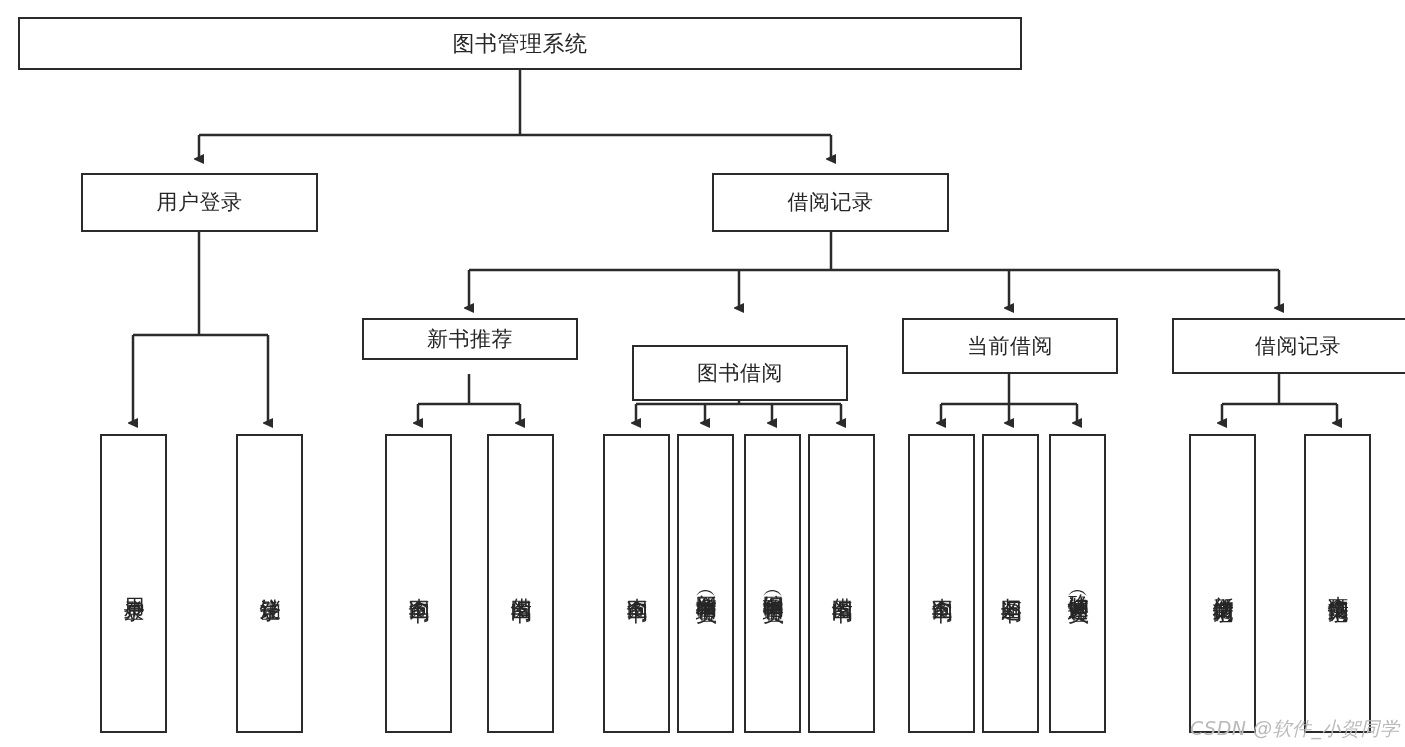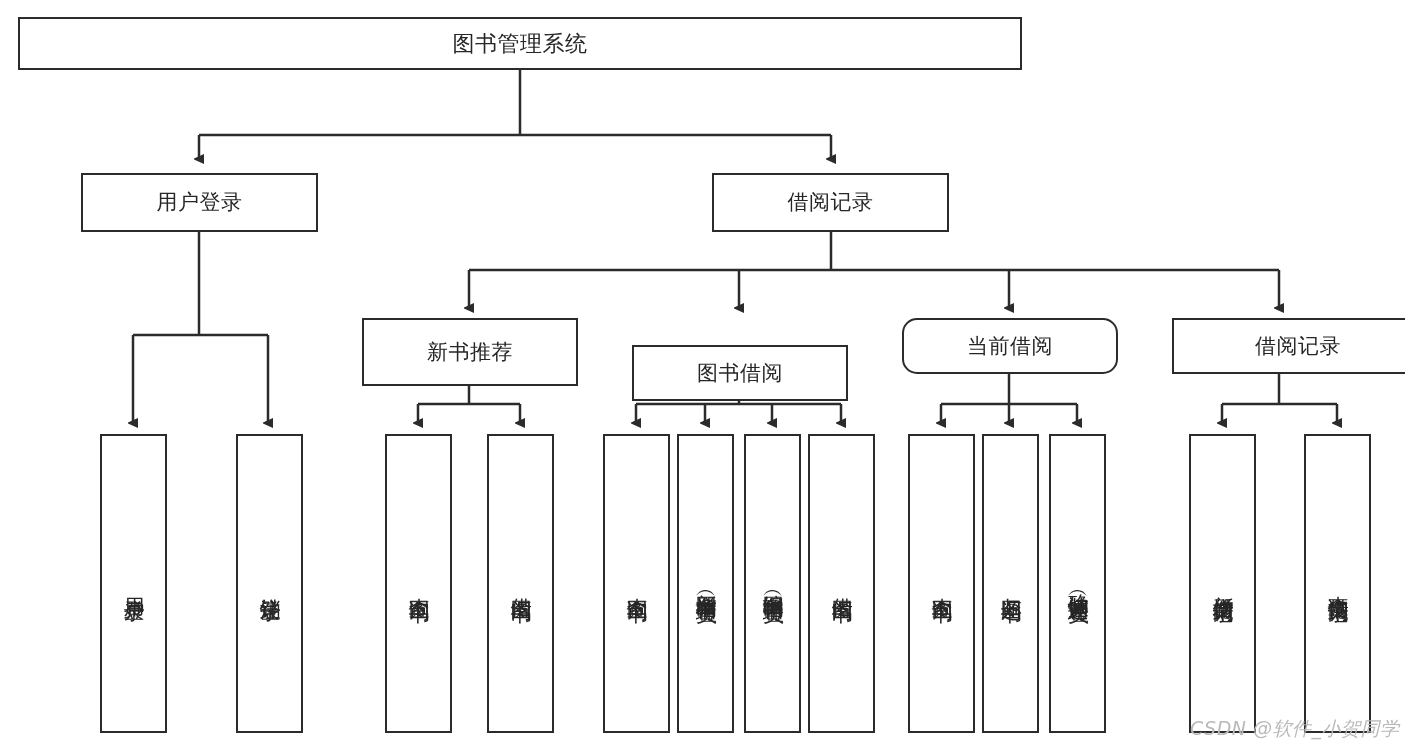--- a/index.html
+++ b/index.html
@@ -133,29 +133,29 @@
   </div>
 
   <div class="node horiz" style="left:81px; top:173px; width:237px; height:59px;">
     <span class="label">用户登录</span>
   </div>
 
   <div class="node horiz" style="left:712px; top:173px; width:237px; height:59px;">
     <span class="label">借阅记录</span>
   </div>
 
-  <div class="node horiz" style="left:362px; top:318px; width:216px; height:68px;">
+  <div class="node horiz" style="left:362px; top:318px; width:216px; height:42px;">
     <span class="label">新书推荐</span>
   </div>
 
   <div class="node horiz" style="left:632px; top:318px; width:216px; height:56px;margin-top:27px;">
     <span class="label">图书借阅</span>
   </div>
 
-  <div class="node horiz" style="left:902px; top:318px; width:216px; height:56px;border-radius:15px;">
+  <div class="node horiz" style="left:902px; top:318px; width:216px; height:56px;">
     <span class="label">当前借阅</span>
   </div>
 
   <div class="node horiz" style="left:1172px; top:318px; width:252px; height:56px;">
     <span class="label">借阅记录</span>
   </div>
 
   <div class="node vert" style="left:100px; top:434px; width:67px; height:299px;">
     <span class="label">用户登录</span>
   </div>

